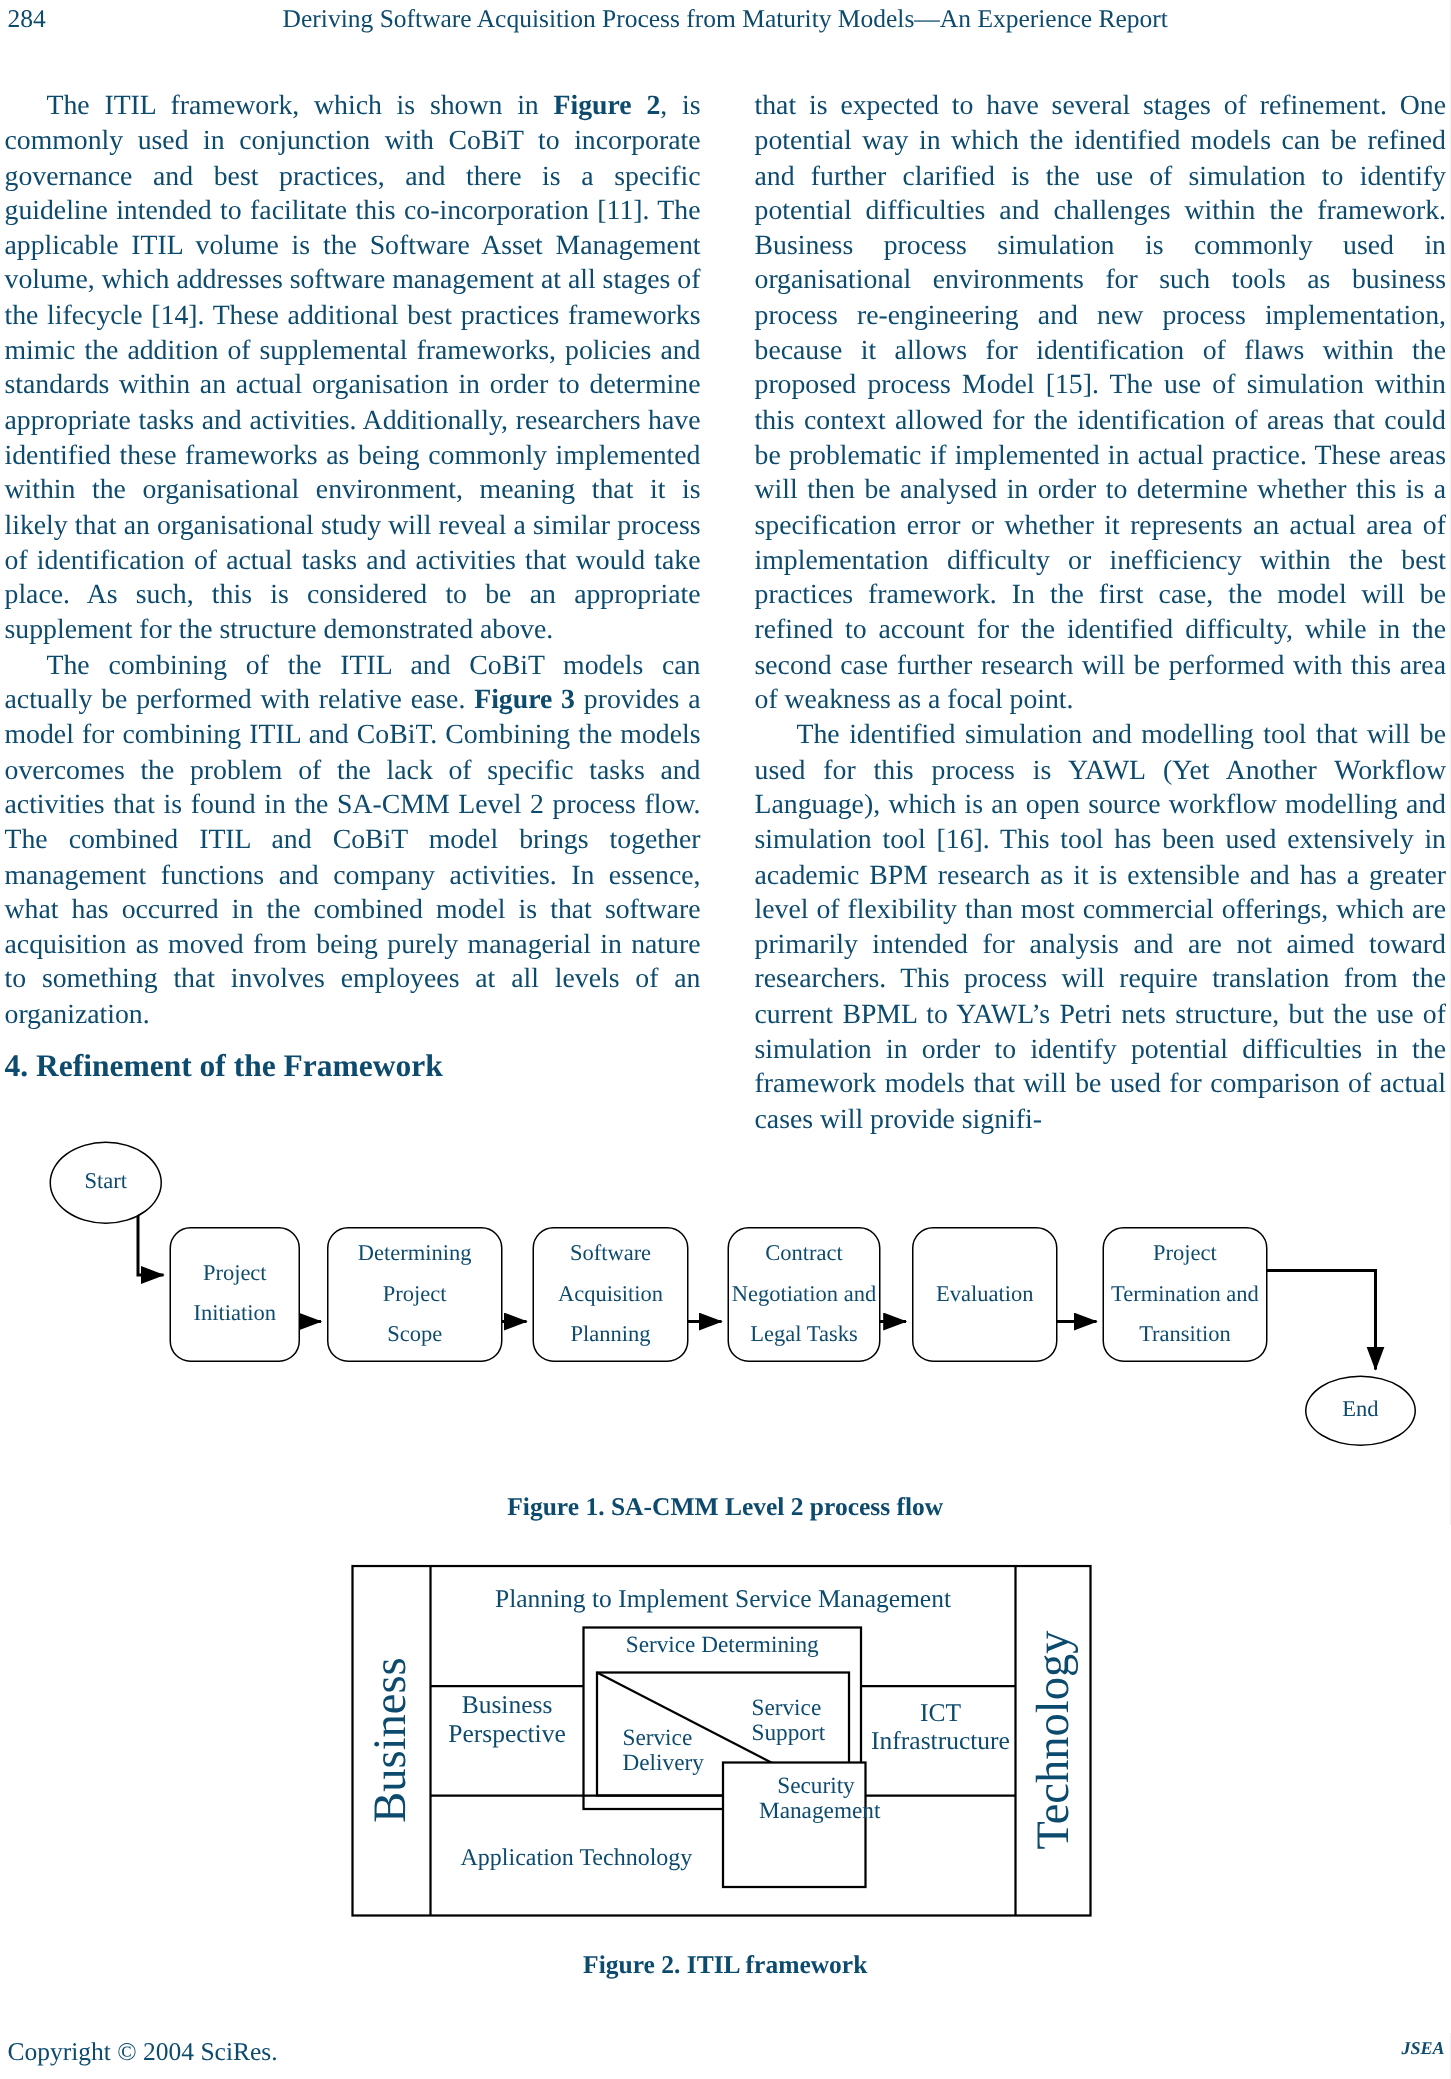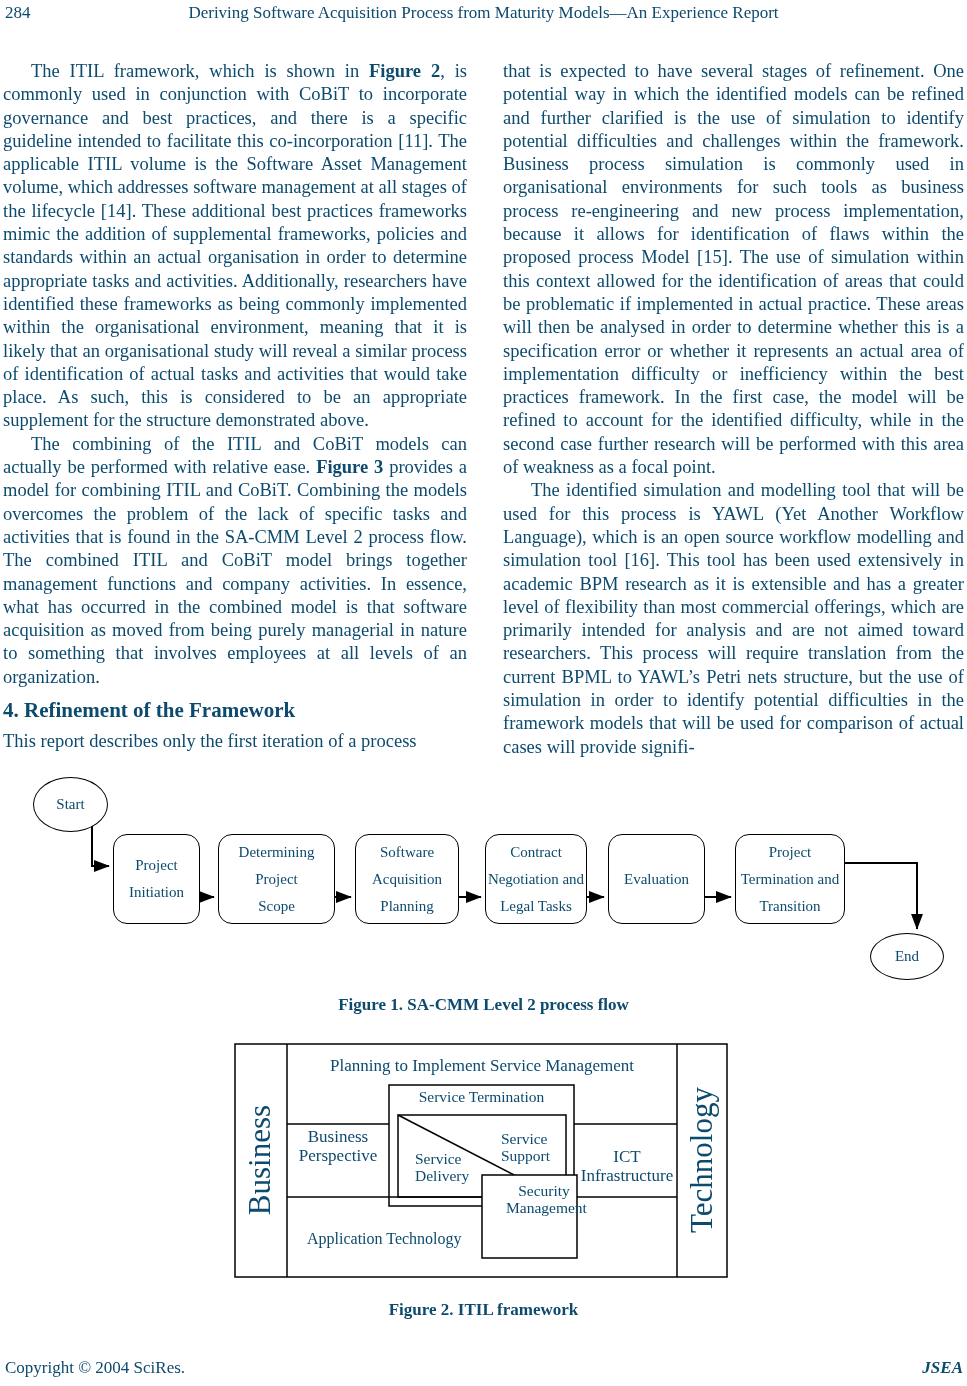--- a/index.html
+++ b/index.html
@@ -13,21 +13,21 @@
   .pagenum { position:absolute; left:5px; top:3px; font-size:17px; }
   .runtitle { position:absolute; left:0; top:3px; width:100%; text-align:center; font-size:17px; }
   
   .col { position:absolute; top:60px; font-size:18.5px; line-height:23.3px; text-align:justify; }
   .col-left  { left:3px;   width:464px; }
   .col-right { left:503px; width:461px; }
   .col p { margin:0; }
   .indent { text-indent:28px; }
   .sechead { font-size:21px; font-weight:bold; margin:10px 0 8px 0; text-align:left; }
   
-  .fig1 { position:absolute; left:0; top:775px; width:888px; height:212px; }
+  .fig1 { position:absolute; left:0; top:759px; width:888px; height:212px; }
   .fig1 svg { position:absolute; left:0; top:0; }
   .oval {
     position:absolute; border:1.5px solid #000; border-radius:50%;
     display:flex; align-items:center; justify-content:center;
     font-size:15px; background:#fff;
   }
   .fbox {
     position:absolute; top:59px; height:88px;
     border:1.5px solid #000; border-radius:14px; background:#fff;
     display:flex; align-items:center; justify-content:center;
@@ -39,43 +39,42 @@
   .cap2 { top:1300px; }
   
   .fig2 { position:absolute; left:234px; top:1043px; width:494px; height:235px; }
   .fig2 svg { position:absolute; left:0; top:0; }
   .f2label { position:absolute; text-align:center; }
   .f2-planning { left:53px; top:13px; width:390px; font-size:17px; }
   .f2-sm { left:155px; top:45px; width:185px; font-size:15.5px; }
   .f2-bp { left:53px; top:84px; width:102px; font-size:17px; line-height:19px; }
   .f2-sd { left:181px; top:107px; width:90px; font-size:15.5px; line-height:17px; text-align:left; }
   .f2-ss { left:267px; top:87px; width:80px; font-size:15.5px; line-height:17px; text-align:left; }
-  .f2-ict { left:343px; top:89px; width:100px; font-size:17px; line-height:19px;margin-top:15px; }
+  .f2-ict { left:343px; top:89px; width:100px; font-size:17px; line-height:19px; }
   .f2-sec { left:250px; top:139px; width:76px; font-size:15.5px; line-height:17px;padding-left:22px; }
   .f2-am { left:73px; top:187px; font-size:16px; text-align:left; }
   .f2-vert { width:180px; height:40px; line-height:40px; font-size:31px; transform:rotate(-90deg); }
   .f2-business { left:-64px; top:97px; }
   .f2-technology { left:378px; top:97px; }
   
   .footL { position:absolute; left:5px; top:1358px; font-size:17px; }
-  .footR { position:absolute; right:4px; top:1358px; font-size:17px; font-weight:bold; font-style:italic; }
+  .footR { position:absolute; right:4px; top:1358px; font-size:12px; font-weight:bold; font-style:italic; }
 </style>
 </head>
 <body>
 
 <div class="page">
 
   <div class="pagenum">284</div>
   <div class="runtitle">Deriving Software Acquisition Process from Maturity Models—An Experience Report</div>
 
   <div class="col col-left">
     <p class="indent"><span>The ITIL framework, which is shown in </span><b>Figure 2</b><span>, is commonly used in conjunction with CoBiT to incorporate governance and best practices, and there is a specific guideline intended to facilitate this co-incorporation [11]. The applicable ITIL volume is the Software Asset Management volume, which addresses software management at all stages of the lifecycle [14]. These additional best practices frameworks mimic the addition of supplemental frameworks, policies and standards within an actual organisation in order to determine appropriate tasks and activities. Additionally, researchers have identified these frameworks as being commonly implemented within the organisational environment, meaning that it is likely that an organisational study will reveal a similar process of identification of actual tasks and activities that would take place. As such, this is considered to be an appropriate supplement for the structure demonstrated above.</span></p>
     <p class="indent"><span>The combining of the ITIL and CoBiT models can actually be performed with relative ease. </span><b>Figure 3</b><span> provides a model for combining ITIL and CoBiT. Combining the models overcomes the problem of the lack of specific tasks and activities that is found in the SA-CMM Level 2 process flow. The combined ITIL and CoBiT model brings together management functions and company activities. In essence, what has occurred in the combined model is that software acquisition as moved from being purely managerial in nature to something that involves employees at all levels of an organization.</span></p>
     <h2 class="sechead">4. Refinement of the Framework</h2>
-    <p><span>This report describes only the first iteration of a process</span></p>
   </div>
 
   <div class="col col-right">
     <p><span>that is expected to have several stages of refinement. One potential way in which the identified models can be refined and further clarified is the use of simulation to identify potential difficulties and challenges within the framework. Business process simulation is commonly used in organisational environments for such tools as business process re-engineering and new process implementation, because it allows for identification of flaws within the proposed process Model [15]. The use of simulation within this context allowed for the identification of areas that could be problematic if implemented in actual practice. These areas will then be analysed in order to determine whether this is a specification error or whether it represents an actual area of implementation difficulty or inefficiency within the best practices framework. In the first case, the model will be refined to account for the identified difficulty, while in the second case further research will be performed with this area of weakness as a focal point.</span></p>
     <p class="indent"><span>The identified simulation and modelling tool that will be used for this process is YAWL (Yet Another Workflow Language), which is an open source workflow modelling and simulation tool [16]. This tool has been used extensively in academic BPM research as it is extensible and has a greater level of flexibility than most commercial offerings, which are primarily intended for analysis and are not aimed toward researchers. This process will require translation from the current BPML to YAWL’s Petri nets structure, but the use of simulation in order to identify potential difficulties in the framework models that will be used for comparison of actual cases will provide signifi-</span></p>
   </div>
 
   <div class="fig1">
     <svg width="967" height="212">
       <defs>
@@ -141,21 +140,21 @@
         <line x1="53" y1="154" x2="248" y2="154"></line>
         <rect x="164" y="72" width="168" height="82"></rect>
         <line x1="164" y1="72" x2="284" y2="134"></line>
         <rect x="248" y="132" width="95" height="83" fill="#ffffff"></rect>
         <line x1="343" y1="154" x2="443" y2="154"></line>
       </g>
     </svg>
     <div class="f2label f2-vert f2-business">Business</div>
     <div class="f2label f2-vert f2-technology">Technology</div>
     <div class="f2label f2-planning">Planning to Implement Service Management</div>
-    <div class="f2label f2-sm">Service Termination</div>
+    <div class="f2label f2-sm">Service Determining</div>
     <div class="f2label f2-bp prelines">Business
 Perspective</div>
     <div class="f2label f2-sd prelines">Service
 Delivery</div>
     <div class="f2label f2-ss prelines">Service
 Support</div>
     <div class="f2label f2-ict prelines">ICT
 Infrastructure</div>
     <div class="f2label f2-sec prelines">Security
 Management</div>

